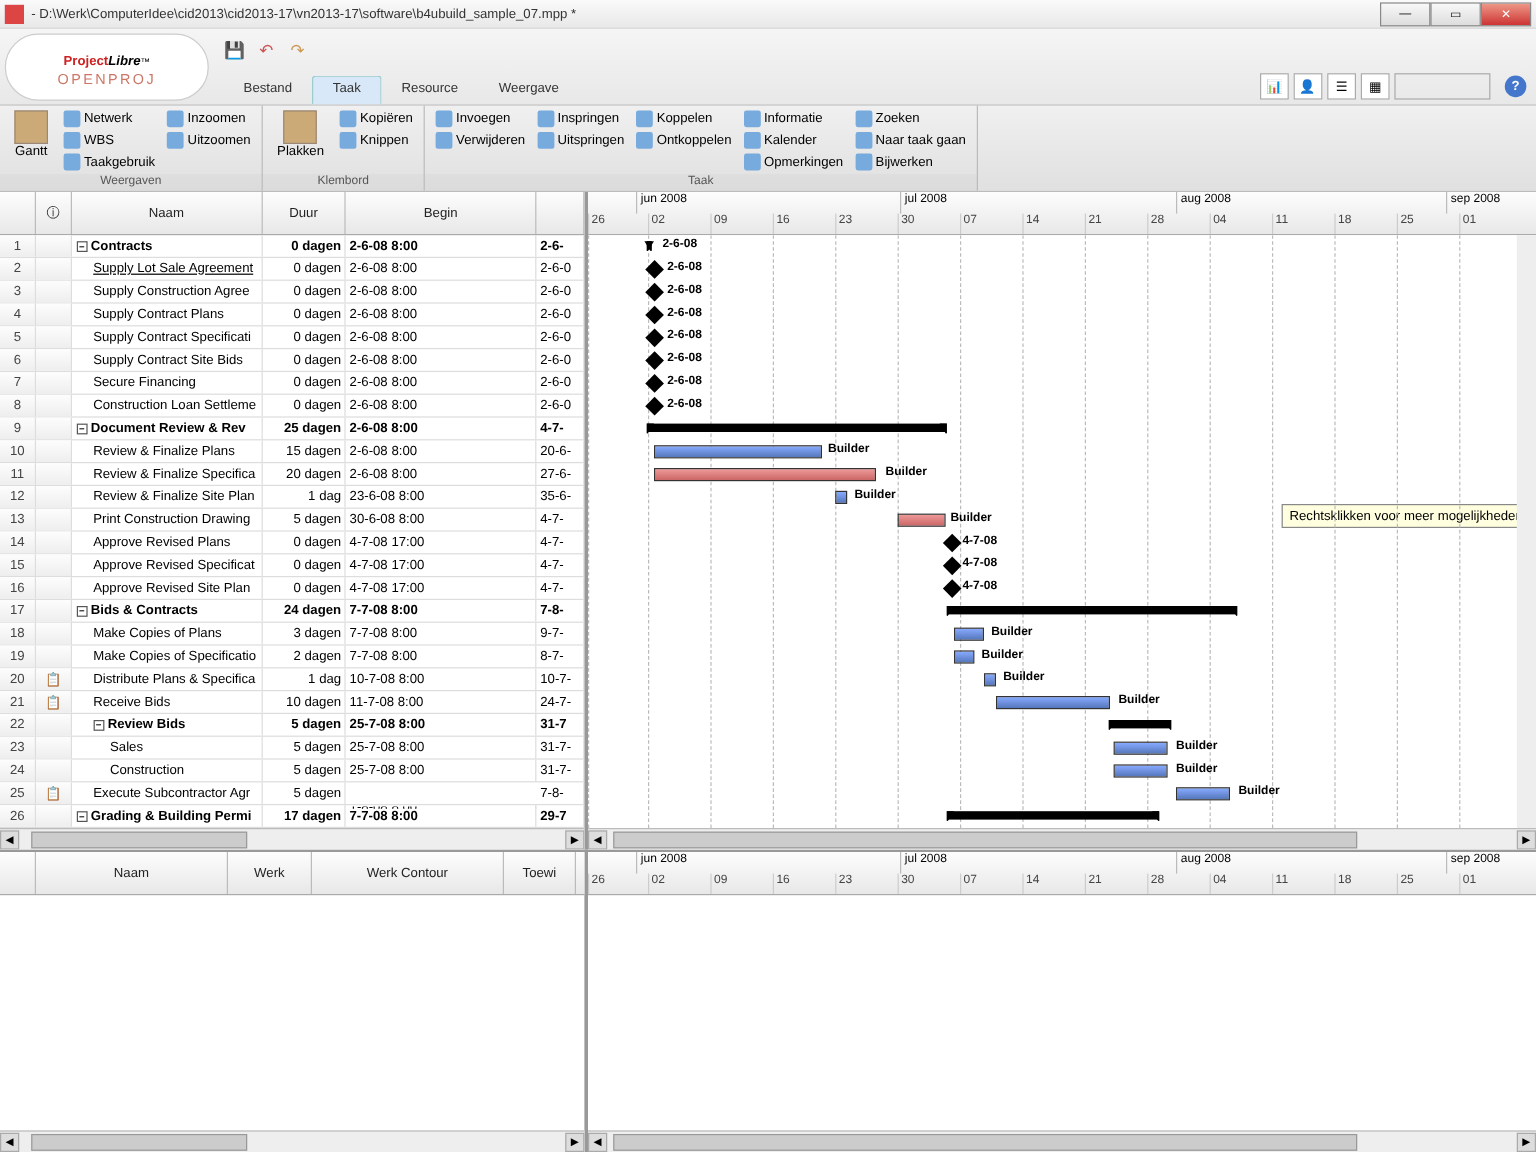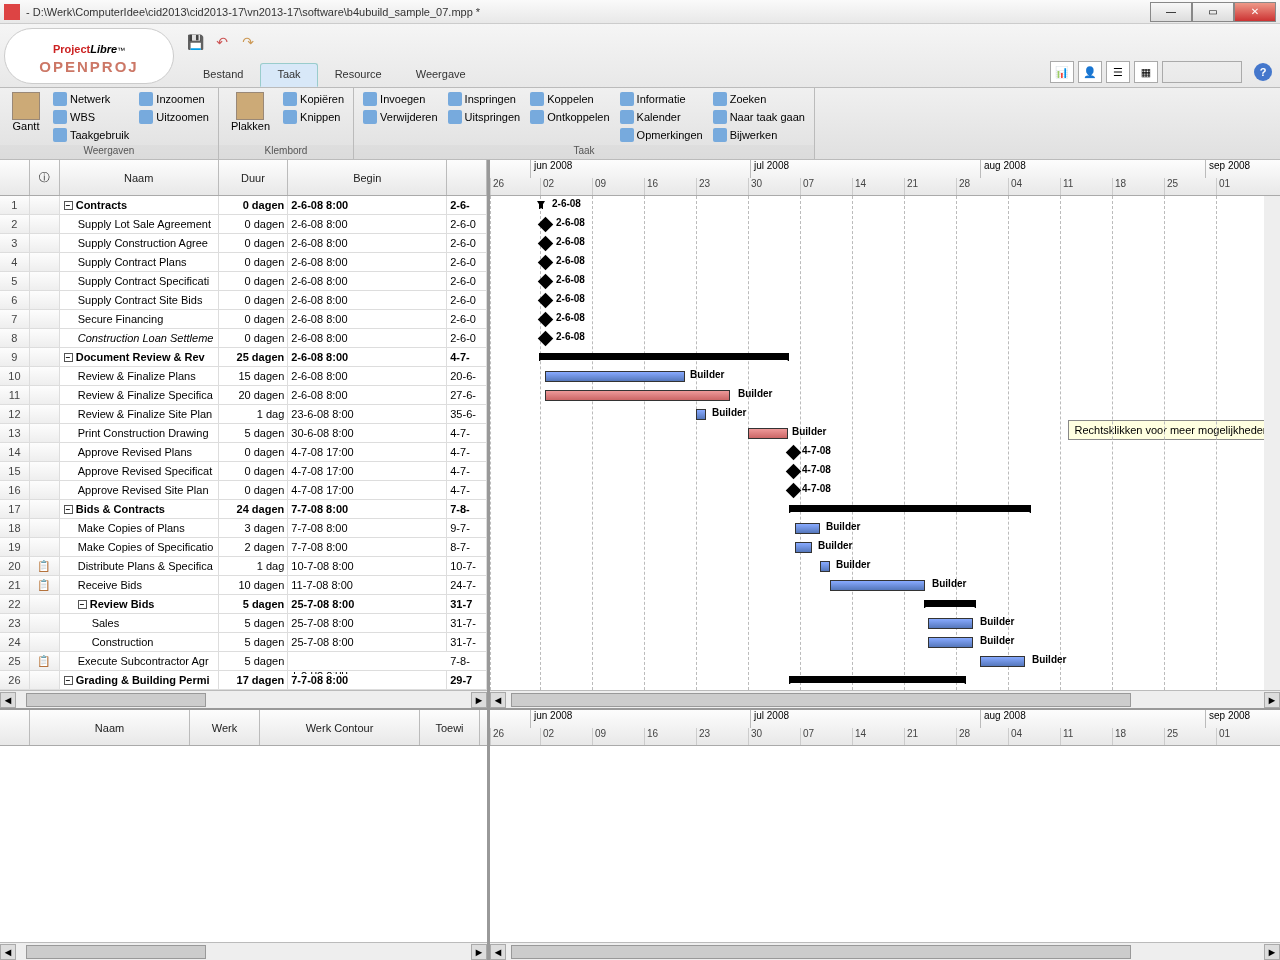--- a/index.html
+++ b/index.html
@@ -8,21 +8,21 @@
 .titlebar .icon { width: 16px; height: 16px; background: #d44; margin-right: 6px; }
 .titlebar .title { flex: 1; color: #333; }
 .winbtns { display: flex; gap: 0; }
 .winbtn { width: 42px; height: 20px; border: 1px solid #888; background: linear-gradient(#f8f8f8,#ddd); display: flex; align-items: center; justify-content: center; font-size: 10px; }
 .winbtn.close { background: linear-gradient(#e98,#c33); color: #fff; }
 .ribbon-header { height: 64px; background: linear-gradient(#f5f5f5,#e8e8e8); display: flex; align-items: flex-end; border-bottom: 1px solid #bbb; position: relative; }
 .logo { position: absolute; top: 4px; left: 4px; width: 170px; height: 56px; background: #fff; border: 1px solid #ccc; border-radius: 30px; display: flex; flex-direction: column; align-items: center; justify-content: center; }
 .logo .main { font-size: 17px; }
 .logo .main .red { color: #c22; font-weight: bold; }
 .logo .main .blk { color: #000; font-weight: bold; font-style: italic; }
-.logo .sub { font-size: 15px; letter-spacing: 2px; color: #c76; font-weight: bold; }
+.logo .sub { font-size: 12px; letter-spacing: 2px; color: #c76; font-weight: normal; }
 .qat { position: absolute; top: 8px; left: 186px; display: flex; gap: 6px; }
 .qat .qbtn { width: 20px; height: 20px; display: flex; align-items: center; justify-content: center; font-size: 14px; }
 .tabs { margin-left: 186px; display: flex; height: 24px; }
 .tab { padding: 4px 16px; border: 1px solid transparent; color: #333; cursor: pointer; }
 .tab.active { background: #d8e8f8; border: 1px solid #9cc; border-bottom: 1px solid #d8e8f8; border-radius: 3px 3px 0 0; }
 .right-tools { position: absolute; right: 8px; bottom: 4px; display: flex; gap: 4px; align-items: center; }
 .right-tools .tbtn { width: 24px; height: 22px; border: 1px solid #aaa; background: #fff; display: flex; align-items: center; justify-content: center; }
 .right-tools .help { width: 18px; height: 18px; border-radius: 50%; background: #47c; color: #fff; display: flex; align-items: center; justify-content: center; font-weight: bold; margin-left: 8px; }
 .right-tools .search { width: 80px; height: 22px; border: 1px solid #aaa; }
 .ribbon-body { height: 72px; background: linear-gradient(#f0f0f0,#e0e0e0); display: flex; border-bottom: 1px solid #bbb; }
@@ -253,21 +253,21 @@
               <span class="toggle">−</span>
               <span>Contracts</span>
             </div>
             <div class="cell dur summary" style="width: 70px;">0 dagen</div>
             <div class="cell summary" style="width: 160px;">2-6-08 8:00</div>
             <div class="cell summary" style="width: 40px;">2-6-</div>
           </div>
           <div class="row">
             <div class="cell num" style="width: 30px;">2</div>
             <div class="cell info" style="width: 30px;"></div>
-            <div class="cell name indent1" style="width: 160px;">
+            <div class="cell name indent1" style="width: 160px; text-decoration: underline;">
               <span>Supply Lot Sale Agreement</span>
             </div>
             <div class="cell dur" style="width: 70px;">0 dagen</div>
             <div class="cell " style="width: 160px;">2-6-08 8:00</div>
             <div class="cell " style="width: 40px;">2-6-0</div>
           </div>
           <div class="row">
             <div class="cell num" style="width: 30px;">3</div>
             <div class="cell info" style="width: 30px;"></div>
             <div class="cell name indent1" style="width: 160px;">
@@ -313,21 +313,21 @@
             <div class="cell name indent1" style="width: 160px;">
               <span>Secure Financing</span>
             </div>
             <div class="cell dur" style="width: 70px;">0 dagen</div>
             <div class="cell " style="width: 160px;">2-6-08 8:00</div>
             <div class="cell " style="width: 40px;">2-6-0</div>
           </div>
           <div class="row">
             <div class="cell num" style="width: 30px;">8</div>
             <div class="cell info" style="width: 30px;"></div>
-            <div class="cell name indent1" style="width: 160px; font-style: italic;">
+            <div class="cell name indent1" style="width: 160px;">
               <span>Construction Loan Settleme</span>
             </div>
             <div class="cell dur" style="width: 70px;">0 dagen</div>
             <div class="cell " style="width: 160px;">2-6-08 8:00</div>
             <div class="cell " style="width: 40px;">2-6-0</div>
           </div>
           <div class="row">
             <div class="cell num" style="width: 30px;">9</div>
             <div class="cell info" style="width: 30px;"></div>
             <div class="cell name indent0 summary" style="width: 160px;">

